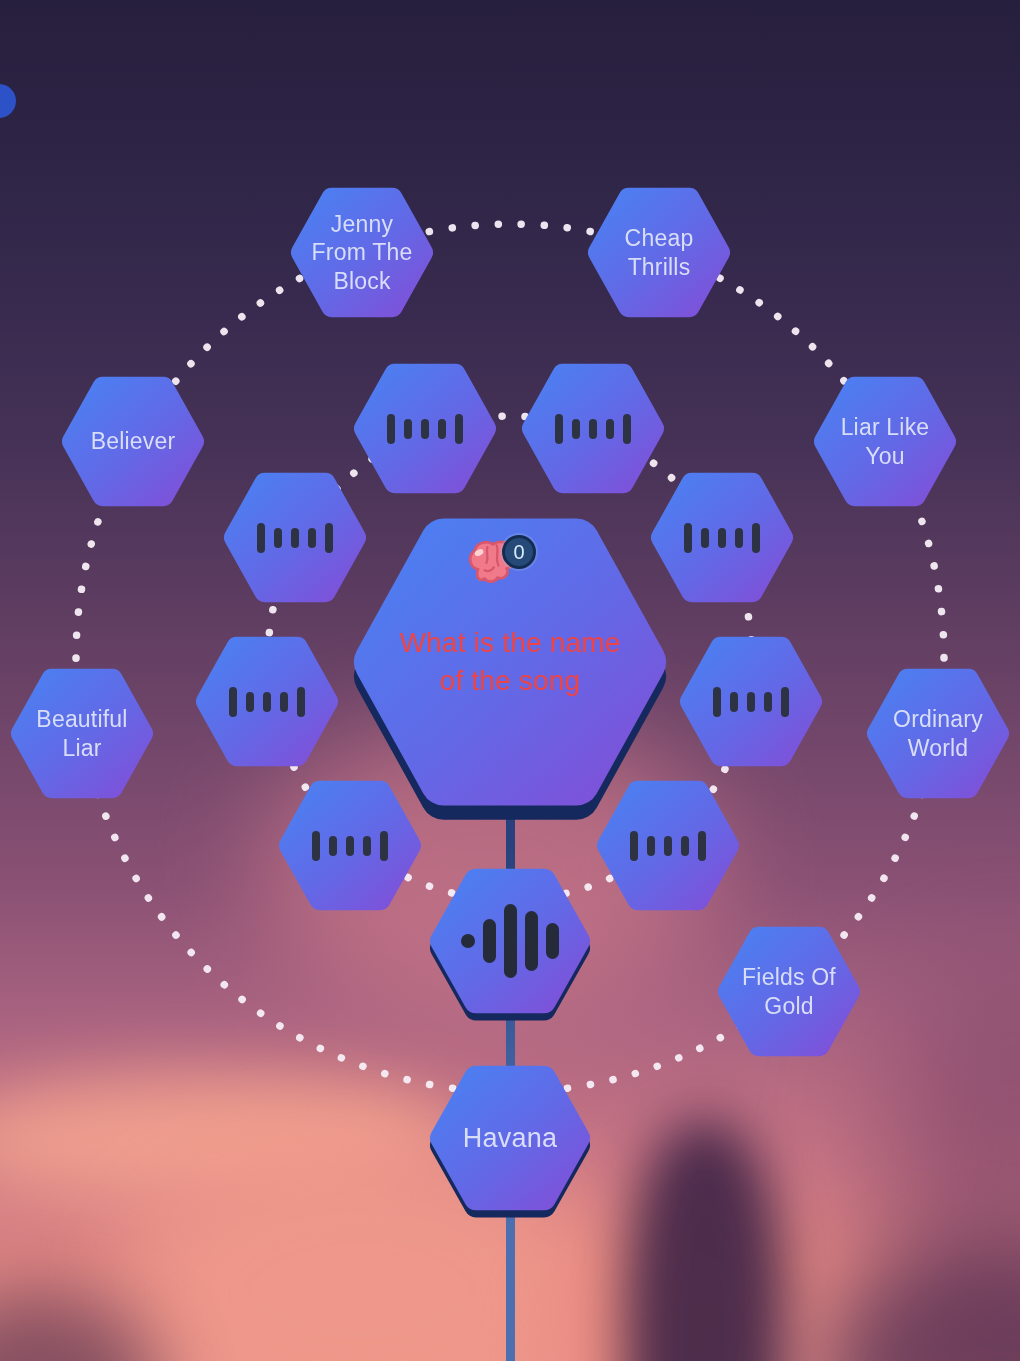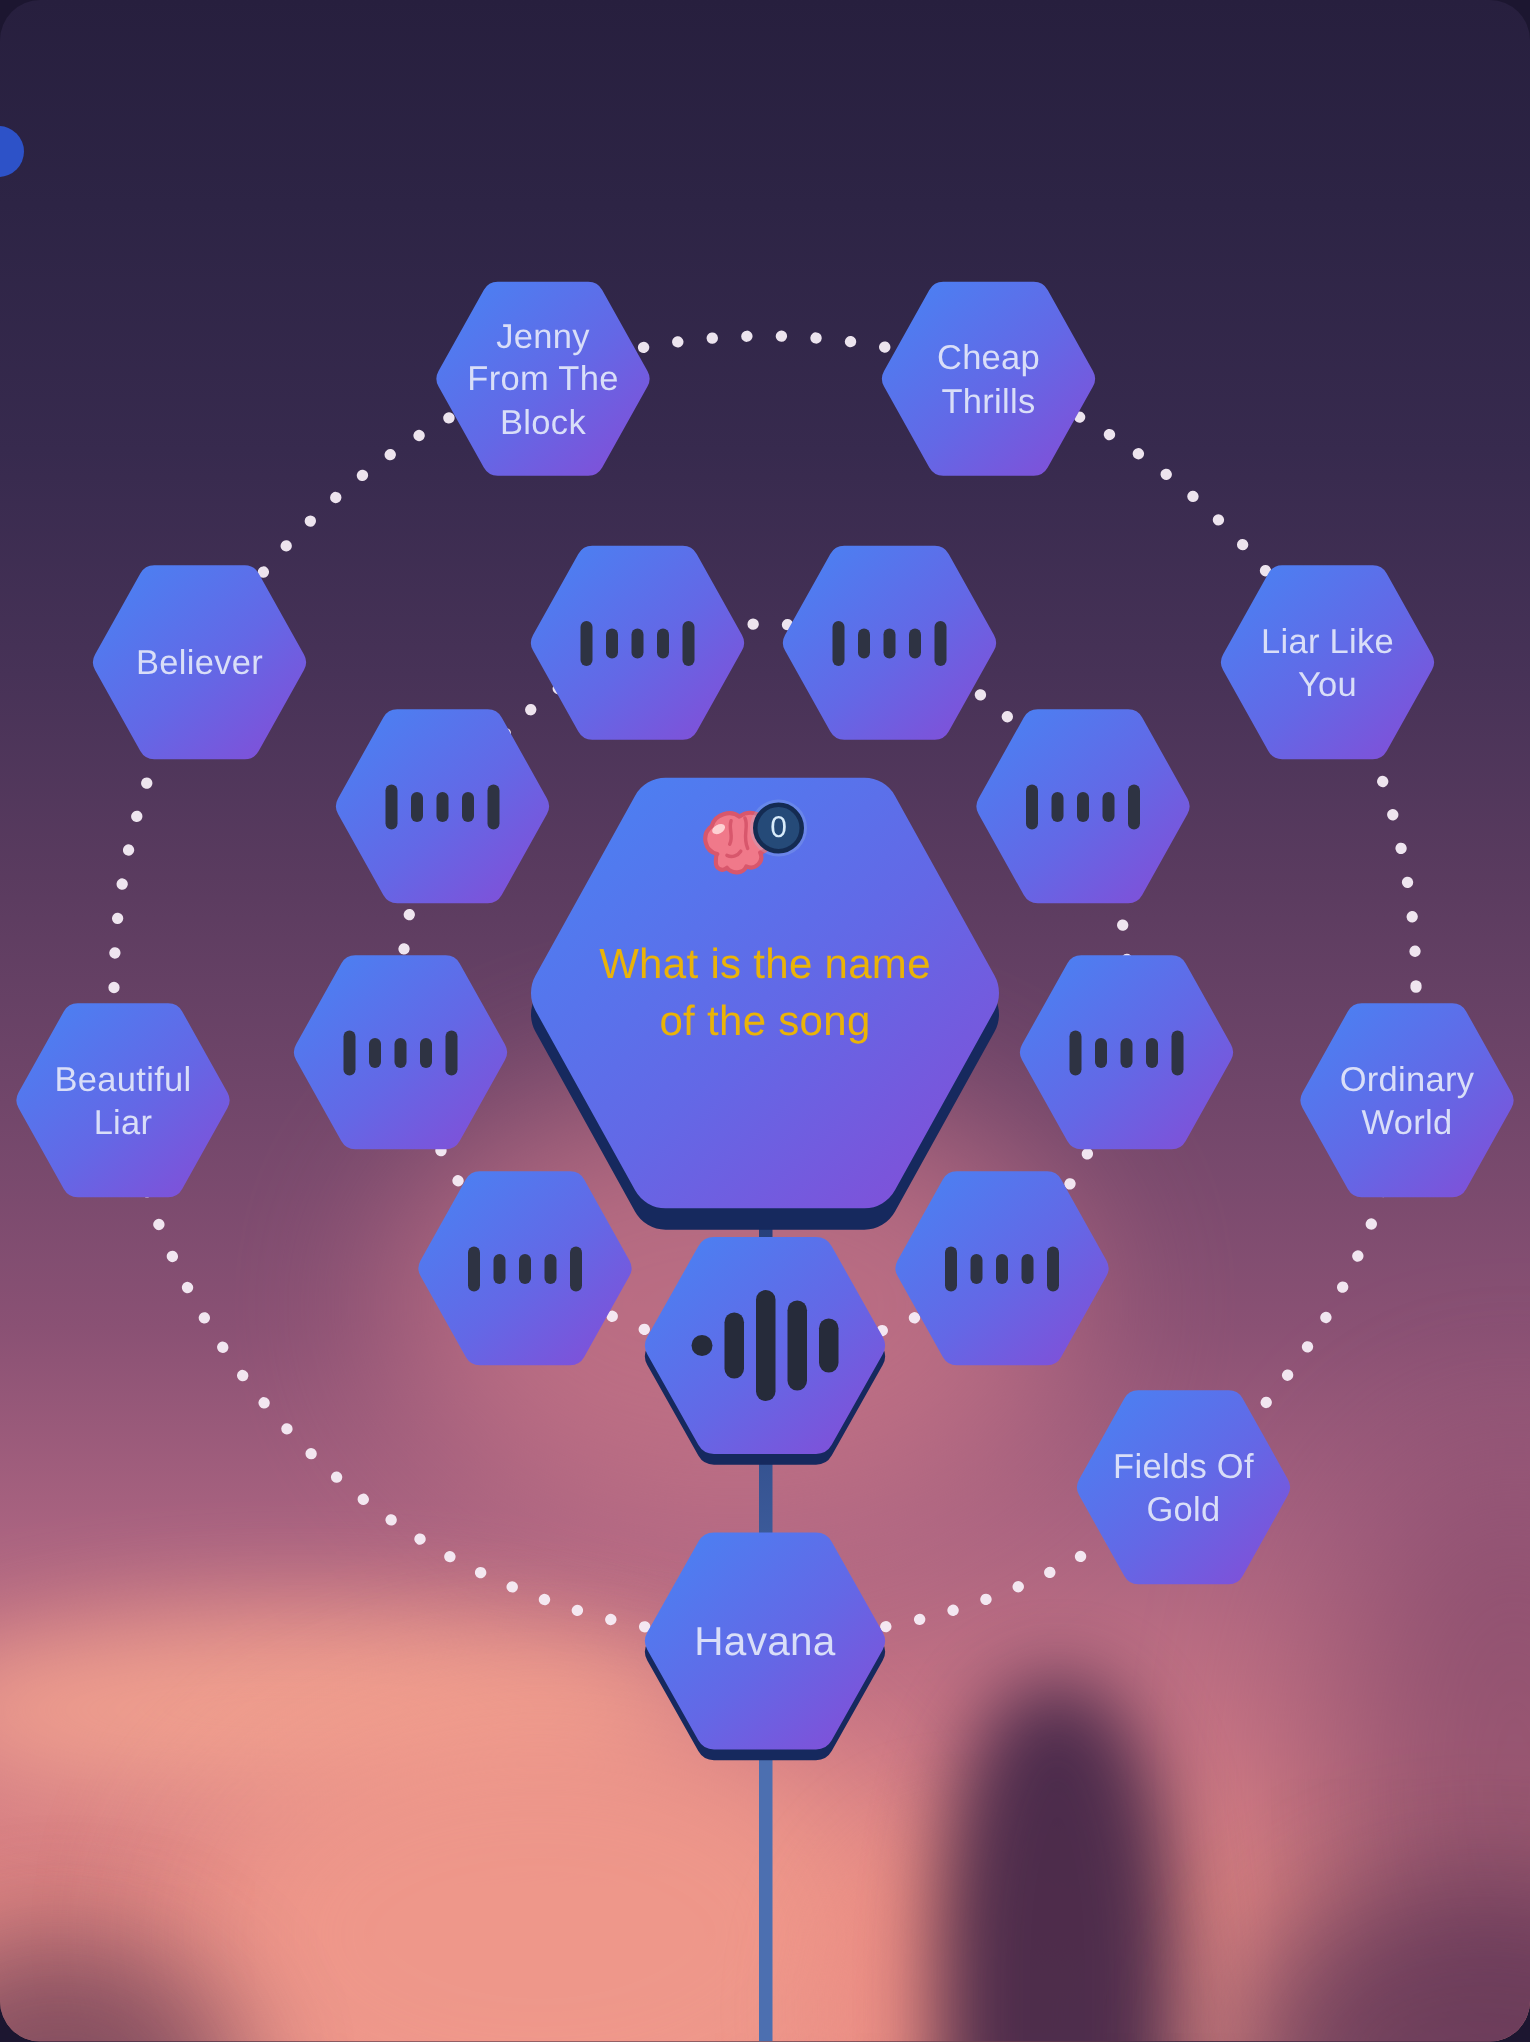--- a/index.html
+++ b/index.html
@@ -1,21 +1,20 @@
 <!DOCTYPE html>
 <html><head>
 <meta charset="utf-8">
 <style>
   html,body{margin:0;padding:0;background:#1c1630;}
   .stage{
     position:relative;
     width:1020px;height:1361px;
     overflow:hidden;
     font-family:"Liberation Sans", sans-serif;
-    border-radius:27px;
   }
   
   .bg{
     position:absolute;inset:0;z-index:0;
     background:linear-gradient(180deg,
       #271f3e 0%, #2d2445 10%, #372a4e 22%, #473257 33%,
       #5c3c60 44%, #71466a 54%, #8a5174 65%, #a96380 75%,
       #c87584 85%, #e08683 93%, #e78f88 100%);
   }
   .bg-shape{position:absolute;border-radius:50%;}
@@ -38,32 +37,32 @@
     background:linear-gradient(180deg,#20356e 0%,#2c4784 30%,#4c6fb0 70%,#4c6fb0 100%);
   }
 
   
   .hex{position:absolute;z-index:3;}
   .hex.elevated{z-index:4;}
   .hex svg.hexsvg{position:absolute;inset:0;width:100%;height:100%;overflow:visible;}
   .hex-fill{fill:url(#hexGrad);stroke:url(#hexGrad);stroke-width:15;stroke-linejoin:round;}
   .hex-shadow{fill:#16295e;stroke:#16295e;stroke-width:15;stroke-linejoin:round;}
   .hex.small{width:142px;height:127px;}
-  .hex.mid{width:160px;height:142px;}
+  .hex.mid{width:160px;height:142px;margin-top:44px;}
   .hex.big{width:312px;height:282px;}
 
   .hex-label{
     position:absolute;inset:0;display:flex;align-items:center;justify-content:center;
     text-align:center;padding:0 16px;color:#d9def8;font-size:23px;line-height:1.22;
     letter-spacing:.2px;
   }
   .hex.mid .hex-label{font-size:27px;}
   .question-label{
     position:absolute;inset:0;display:flex;align-items:center;justify-content:center;
-    text-align:center;padding:0 34px;color:#eab308;font-size:28px;line-height:1.34;
+    text-align:center;padding:0 34px;color:#ef4444;font-size:28px;line-height:1.34;
     letter-spacing:.2px;
   }
 
   
   .bars{position:absolute;inset:0;display:flex;align-items:center;justify-content:center;gap:9px;}
   .bars i{display:block;width:8px;height:20px;border-radius:5px;background:#2e3343;}
   .bars i.t{height:30px;}
   .wave{position:absolute;inset:0;display:flex;align-items:center;justify-content:center;gap:8px;}
   .wave i{display:block;width:13px;border-radius:7px;background:#262b3a;}
   .wave .dot{width:14px;height:14px;border-radius:50%;}

